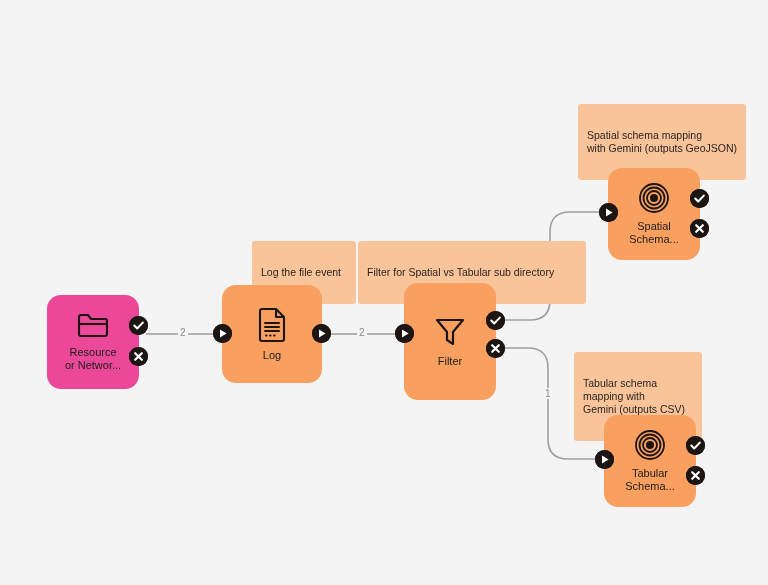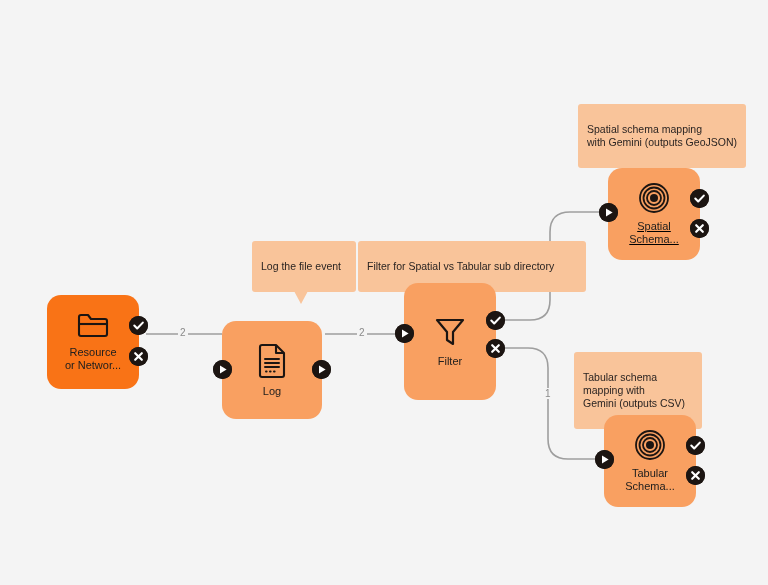--- a/index.html
+++ b/index.html
@@ -39,21 +39,21 @@
   .node {
     position: absolute;
     border-radius: 14px;
     box-sizing: border-box;
     display: flex;
     flex-direction: column;
     align-items: center;
     justify-content: center;
   }
   .node.orange { background: #f9a061; }
-  .node.green  { background: #f97316; }
+  .node.green  { background: #ec4899; }
 
   .node-icon {
     display: block;
     line-height: 0;
   }
   .node-label {
     margin-top: 6px;
     font-size: 11px;
     color: #22201e;
     text-align: center;
@@ -78,21 +78,21 @@
   .port.in  { left: -9px; }
   .port.out { right: -9px; }
 
   
   .annotation {
     position: absolute;
     background: #f9c49a;
     color: #2a2422;
     font-size: 10.5px;
     line-height: 13px;
-    padding: 6px 9px;
+    padding: 12px 9px;
     border-radius: 3px;
     font-family: "Liberation Sans", sans-serif;
     white-space: pre-line;
     box-sizing: border-box;
   }
   .annotation .tail {
     position: absolute;
     width: 0; height: 0;
     border-left: 7px solid transparent;
     border-right: 7px solid transparent;
@@ -160,21 +160,21 @@
       </svg>
     </span>
     <span class="port out" style="top:52px;">
       <svg width="19" height="19" viewBox="0 0 19 19">
         <circle cx="9.5" cy="9.5" r="9.5" fill="#1c1512"></circle>
         <path d="M6.2 6.2 L12.8 12.8 M12.8 6.2 L6.2 12.8" stroke="#fff" stroke-width="2.2" stroke-linecap="round"></path>
       </svg>
     </span>
   </div>
 
-  <div class="node orange" style="left:222px; top:285px; width:100px; height:98px;margin-top:36px;">
+  <div class="node orange" style="left:222px; top:285px; width:100px; height:98px;">
     <span class="node-icon">
       <svg width="30" height="36" viewBox="0 0 30 36">
         <path d="M3 4 Q3 2 5 2 L19 2 L27 10 L27 32 Q27 34 25 34 L5 34 Q3 34 3 32 Z" fill="none" stroke="#1c1512" stroke-width="2.1" stroke-linejoin="round"></path>
         <path d="M19 2 L19 10 L27 10" fill="none" stroke="#1c1512" stroke-width="2.1" stroke-linejoin="round"></path>
         <path d="M8 16 L22 16 M8 20 L22 20 M8 24 L22 24" stroke="#1c1512" stroke-width="2" stroke-linecap="round"></path>
         <path d="M9 28.5 L9.6 28.5 M13 28.5 L13.6 28.5 M17 28.5 L17.6 28.5" stroke="#1c1512" stroke-width="2" stroke-linecap="round"></path>
       </svg>
     </span>
     <span class="node-label">Log</span>
 
@@ -213,21 +213,21 @@
       </svg>
     </span>
     <span class="port out" style="top:56px;">
       <svg width="19" height="19" viewBox="0 0 19 19">
         <circle cx="9.5" cy="9.5" r="9.5" fill="#1c1512"></circle>
         <path d="M6.2 6.2 L12.8 12.8 M12.8 6.2 L6.2 12.8" stroke="#fff" stroke-width="2.2" stroke-linecap="round"></path>
       </svg>
     </span>
   </div>
 
-  <div class="node orange" style="left:608px; top:168px; width:92px; height:92px;text-decoration:underline;">
+  <div class="node orange" style="left:608px; top:168px; width:92px; height:92px;">
     <span class="node-icon">
       <svg width="32" height="32" viewBox="0 0 32 32">
         <circle cx="16" cy="16" r="14" fill="none" stroke="#1c1512" stroke-width="1.8"></circle>
         <circle cx="16" cy="16" r="10.5" fill="none" stroke="#1c1512" stroke-width="1.8"></circle>
         <circle cx="16" cy="16" r="7" fill="none" stroke="#1c1512" stroke-width="1.8"></circle>
         <circle cx="16" cy="16" r="4" fill="#1c1512"></circle>
       </svg>
     </span>
     <span class="node-label">Spatial
 Schema...</span>

